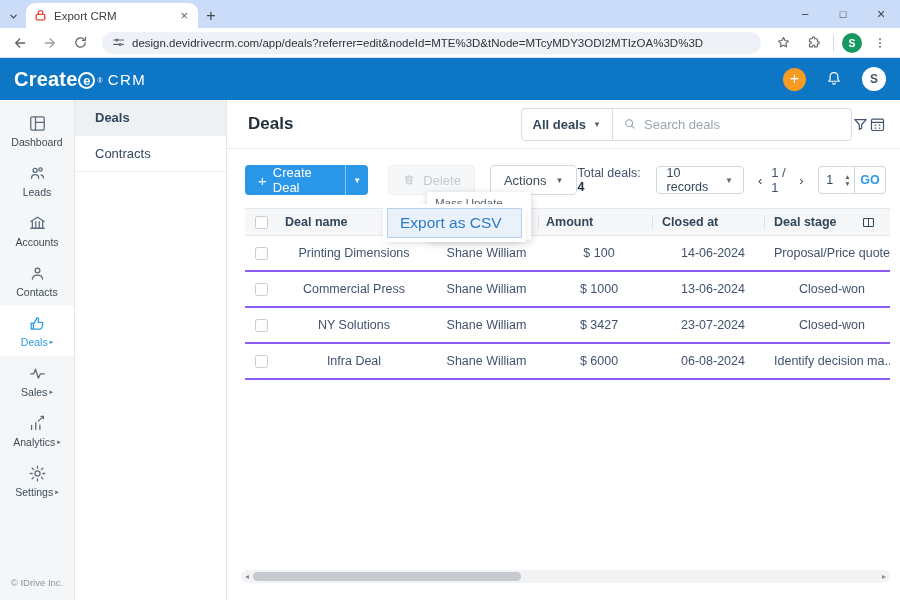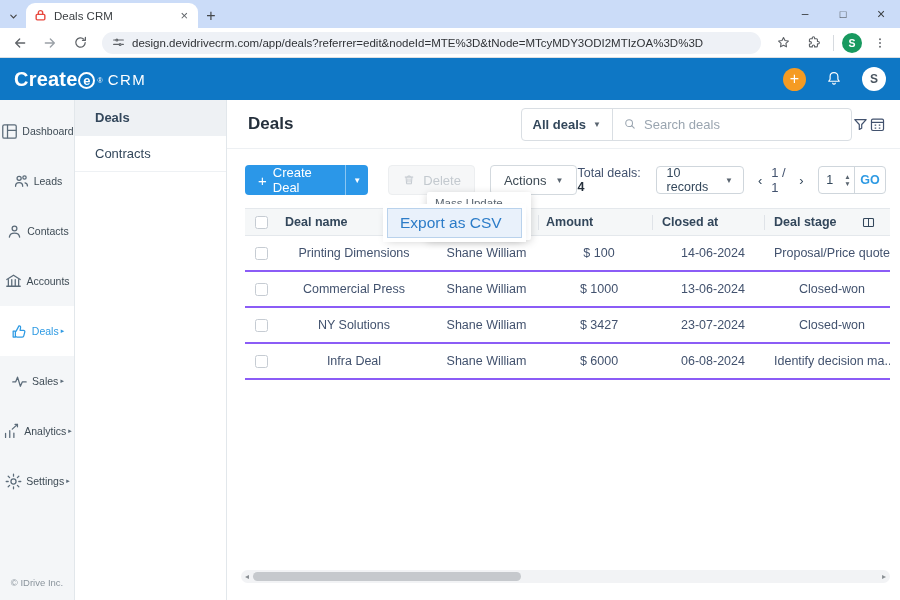--- a/index.html
+++ b/index.html
@@ -34,21 +34,21 @@
   .logo-reg { font-size:7px; vertical-align:top; margin:2px 3px 0 2px; }
   .logo-crm { font-size:15px; font-weight:400; letter-spacing:1.5px; margin-left:2px; }
   .ah-right { margin-left:auto; display:flex; align-items:center; gap:19px; }
   .plus-btn { width:23px; height:23px; border-radius:50%; background:#f59b23; color:#fff; font-size:16px; display:flex; align-items:center; justify-content:center; padding-bottom:1px; }
   .wavatar { width:24px; height:24px; border-radius:50%; background:#fff; color:#4a5560; font-size:12px; font-weight:bold; display:flex; align-items:center; justify-content:center; }
 
   
   .appbody { position:absolute; top:100px; left:0; width:900px; height:500px; display:flex; }
 
   .sidebar { width:75px; background:#f4f6f8; border-right:1px solid #e2e7eb; display:flex; flex-direction:column; padding-top:6px; }
-  .nav-item { height:50px; display:flex; flex-direction:row; align-items:center; justify-content:center; gap:3px; color:#5b6b79; cursor:default; }
+  .nav-item { height:50px; display:flex; flex-direction:column; align-items:center; justify-content:center; gap:3px; color:#5b6b79; cursor:default; }
   .nav-item.active { background:#fff; color:#2e9ae3; }
   .nav-label { font-size:10.5px; color:#3e4b55; display:flex; align-items:center; gap:2px; }
   .nav-item.active .nav-label { color:#2e9ae3; }
   .nav-arrow { font-size:7px; color:#5b6b79; }
   .nav-item.active .nav-arrow { color:#2e9ae3; }
   .sb-footer { margin-top:auto; text-align:center; font-size:9.5px; color:#8a949c; padding-bottom:12px; }
 
   .subnav { width:152px; background:#fff; border-right:1px solid #e2e7eb; }
   .subnav-item { height:36px; display:flex; align-items:center; padding-left:20px; font-size:13px; color:#33475b; border-bottom:1px solid #eef1f4; }
   .subnav-item.active { background:#eef1f4; font-weight:bold; }
@@ -123,21 +123,21 @@
           <path d="M6 9l6 6 6-6"></path>
         </svg>
     </span>
     <div class="btab">
       <span class="favicon">
         <svg width="13" height="13" viewBox="0 0 24 24" fill="none" stroke="#e8493f" stroke-width="2.6">
             <rect x="4" y="10" width="16" height="10" rx="2"></rect>
             <path d="M8 10V7a4 4 0 018 0v3"></path>
           </svg>
       </span>
-      <span class="tab-title">Deals CRM</span>
+      <span class="tab-title">Export CRM</span>
       <span class="tab-close">×</span>
     </div>
     <span class="new-tab">+</span>
     <div class="win-controls">
       <span class="win-btn">–</span>
       <span class="win-btn max">□</span>
       <span class="win-btn close">×</span>
     </div>
   </div>
 
@@ -227,34 +227,34 @@
             <path d="M4.5 18c0-2.8 2-4.5 4.5-4.5s4.5 1.7 4.5 4.5"></path>
             <circle cx="15.8" cy="7" r="2.1"></circle>
             <path d="M16.5 13.7c1.9.4 3 1.8 3 3.9"></path>
           </svg>
         <span class="nav-label">
             <span>Leads</span>
           </span>
       </div>
       <div class="nav-item">
         <svg width="19" height="19" viewBox="0 0 24 24" fill="none" stroke="currentColor" stroke-width="1.6" stroke-linecap="round" stroke-linejoin="round">
+            <path d="M3.5 9.5L12 4l8.5 5.5"></path>
+            <path d="M5.5 9.5V18M9.8 9.5V18M14.2 9.5V18M18.5 9.5V18M3.5 18h17"></path>
+          </svg>
+        <span class="nav-label">
+            <span>Accounts</span>
+          </span>
+      </div>
+      <div class="nav-item">
+        <svg width="19" height="19" viewBox="0 0 24 24" fill="none" stroke="currentColor" stroke-width="1.6" stroke-linecap="round" stroke-linejoin="round">
             <circle cx="12" cy="8.2" r="3"></circle>
             <path d="M5.5 19c.5-3.3 3-5 6.5-5s6 1.7 6.5 5"></path>
           </svg>
         <span class="nav-label">
             <span>Contacts</span>
-          </span>
-      </div>
-      <div class="nav-item">
-        <svg width="19" height="19" viewBox="0 0 24 24" fill="none" stroke="currentColor" stroke-width="1.6" stroke-linecap="round" stroke-linejoin="round">
-            <path d="M3.5 9.5L12 4l8.5 5.5"></path>
-            <path d="M5.5 9.5V18M9.8 9.5V18M14.2 9.5V18M18.5 9.5V18M3.5 18h17"></path>
-          </svg>
-        <span class="nav-label">
-            <span>Accounts</span>
           </span>
       </div>
       <div class="nav-item active">
         <svg width="19" height="19" viewBox="0 0 24 24" fill="none" stroke="currentColor" stroke-width="1.6" stroke-linecap="round" stroke-linejoin="round">
             <path d="M4 11.5h2.8V19H4z"></path>
             <path d="M6.8 18.2l1.7.8h7c.9 0 1.7-.6 1.9-1.5l1.3-5c.3-1-.5-2-1.5-2h-4.5l.7-3.3c.2-1-.4-2-1.4-2.2l-.7-.1-3.5 6.6"></path>
           </svg>
         <span class="nav-label">
             <span>Deals</span>
             <span class="nav-arrow">▸</span>

